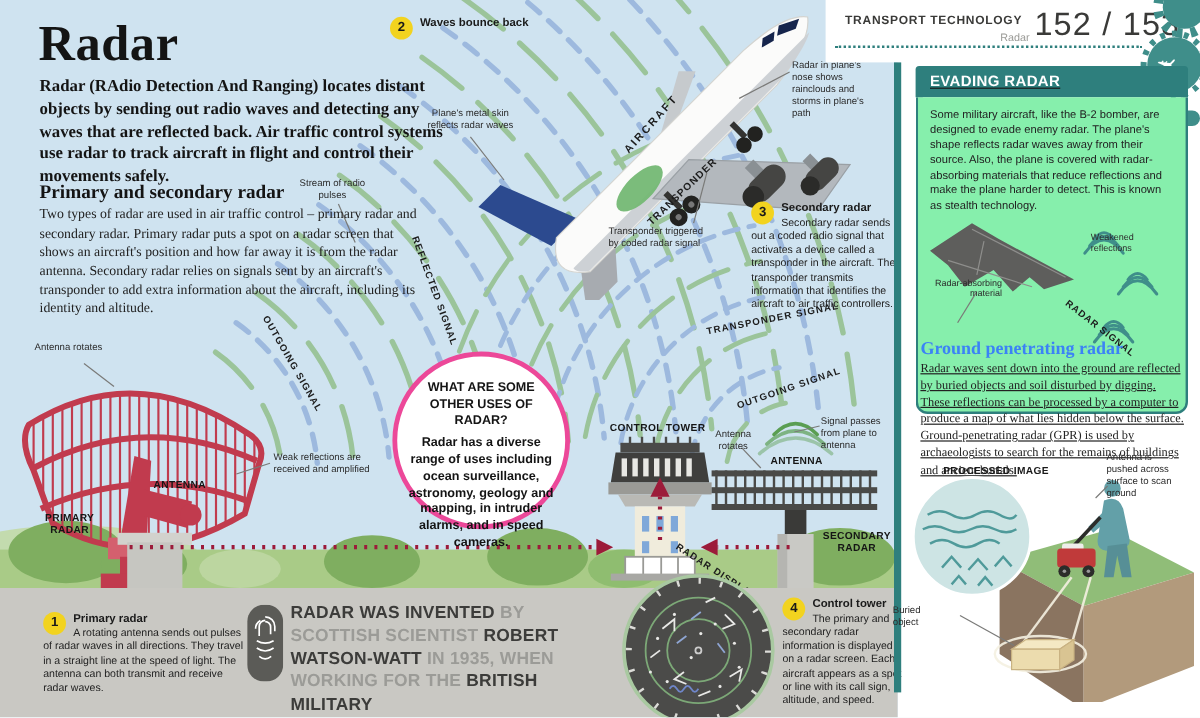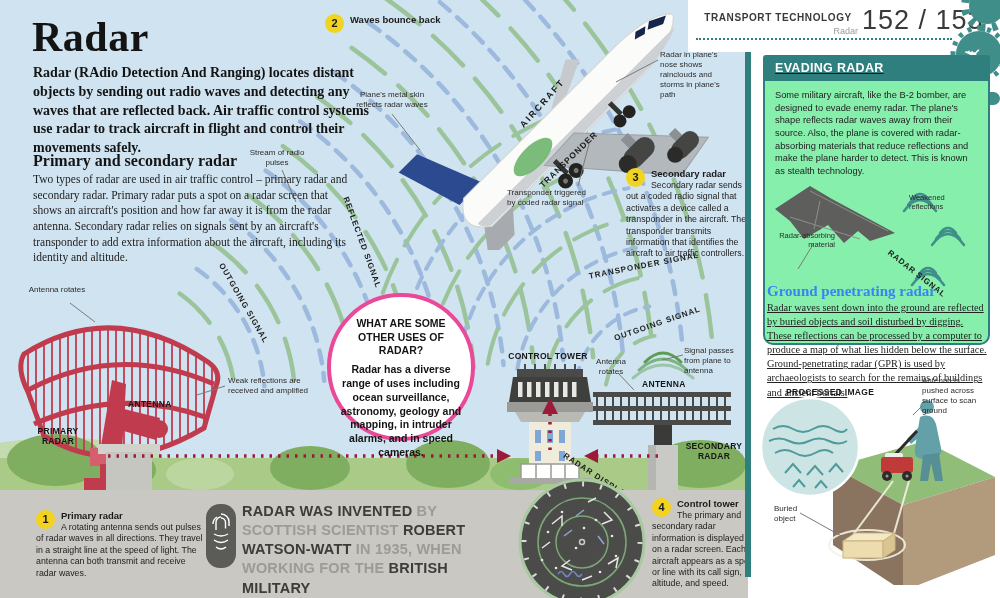--- a/index.html
+++ b/index.html
@@ -477,15 +477,15 @@
         <path d="M74,77 l7,-8 7,8"></path>
       <path d="M38,92 l6,-7 6,7"></path>
         <path d="M60,93 l6,-7 6,7"></path>
     </g>
     <line x1="45" y1="118" x2="90" y2="143" stroke="#7a7a78" stroke-width="1"></line>
     <line x1="168" y1="10" x2="158" y2="20" stroke="#7a7a78" stroke-width="1"></line>
   </svg>
 
   <div class="abs" style="left:786px;top:388px;font:bold 8.5px/1 'Liberation Sans',sans-serif;letter-spacing:.3px">PROCESSED IMAGE</div>
   <div class="abs lbl" style="left:922px;top:376px;width:60px">Antenna is pushed across surface to scan ground</div>
-  <div class="abs lbl" style="left:774px;top:504px;width:40px">Buried object</div>
+  <div class="abs lbl" style="left:744px;top:504px;width:40px">Buried object</div>
 
 </div>
 
 </body></html>

